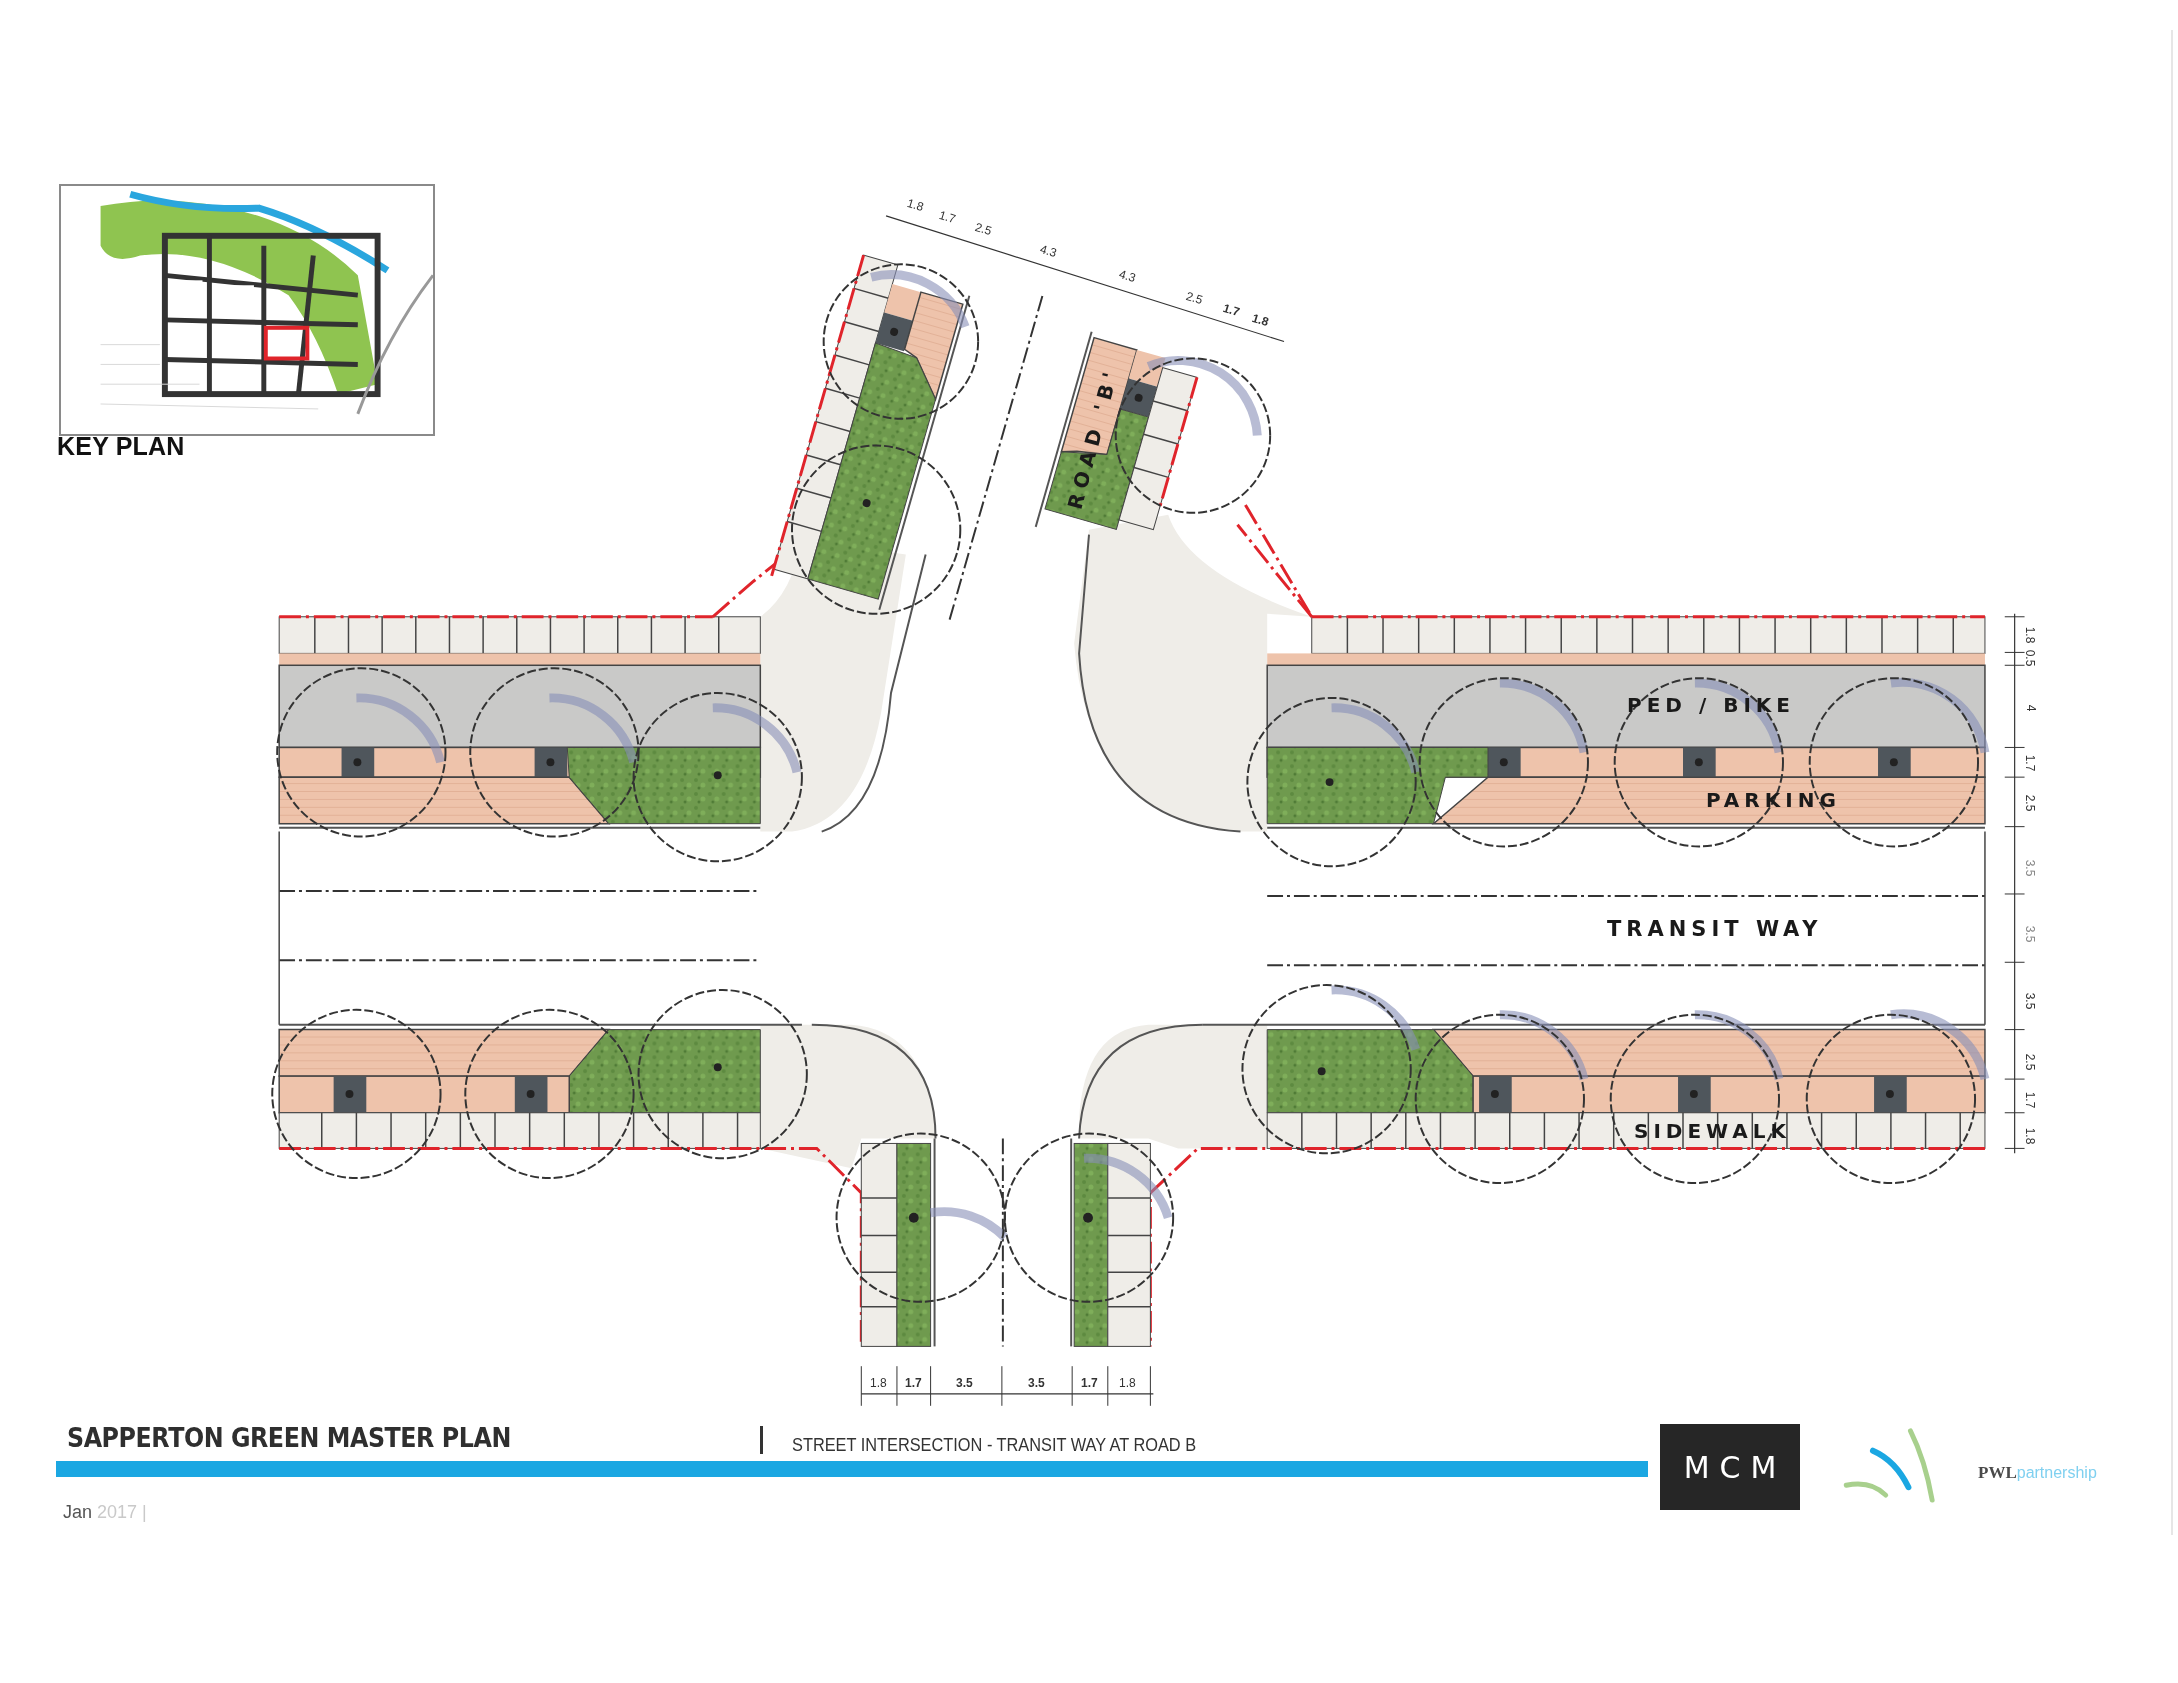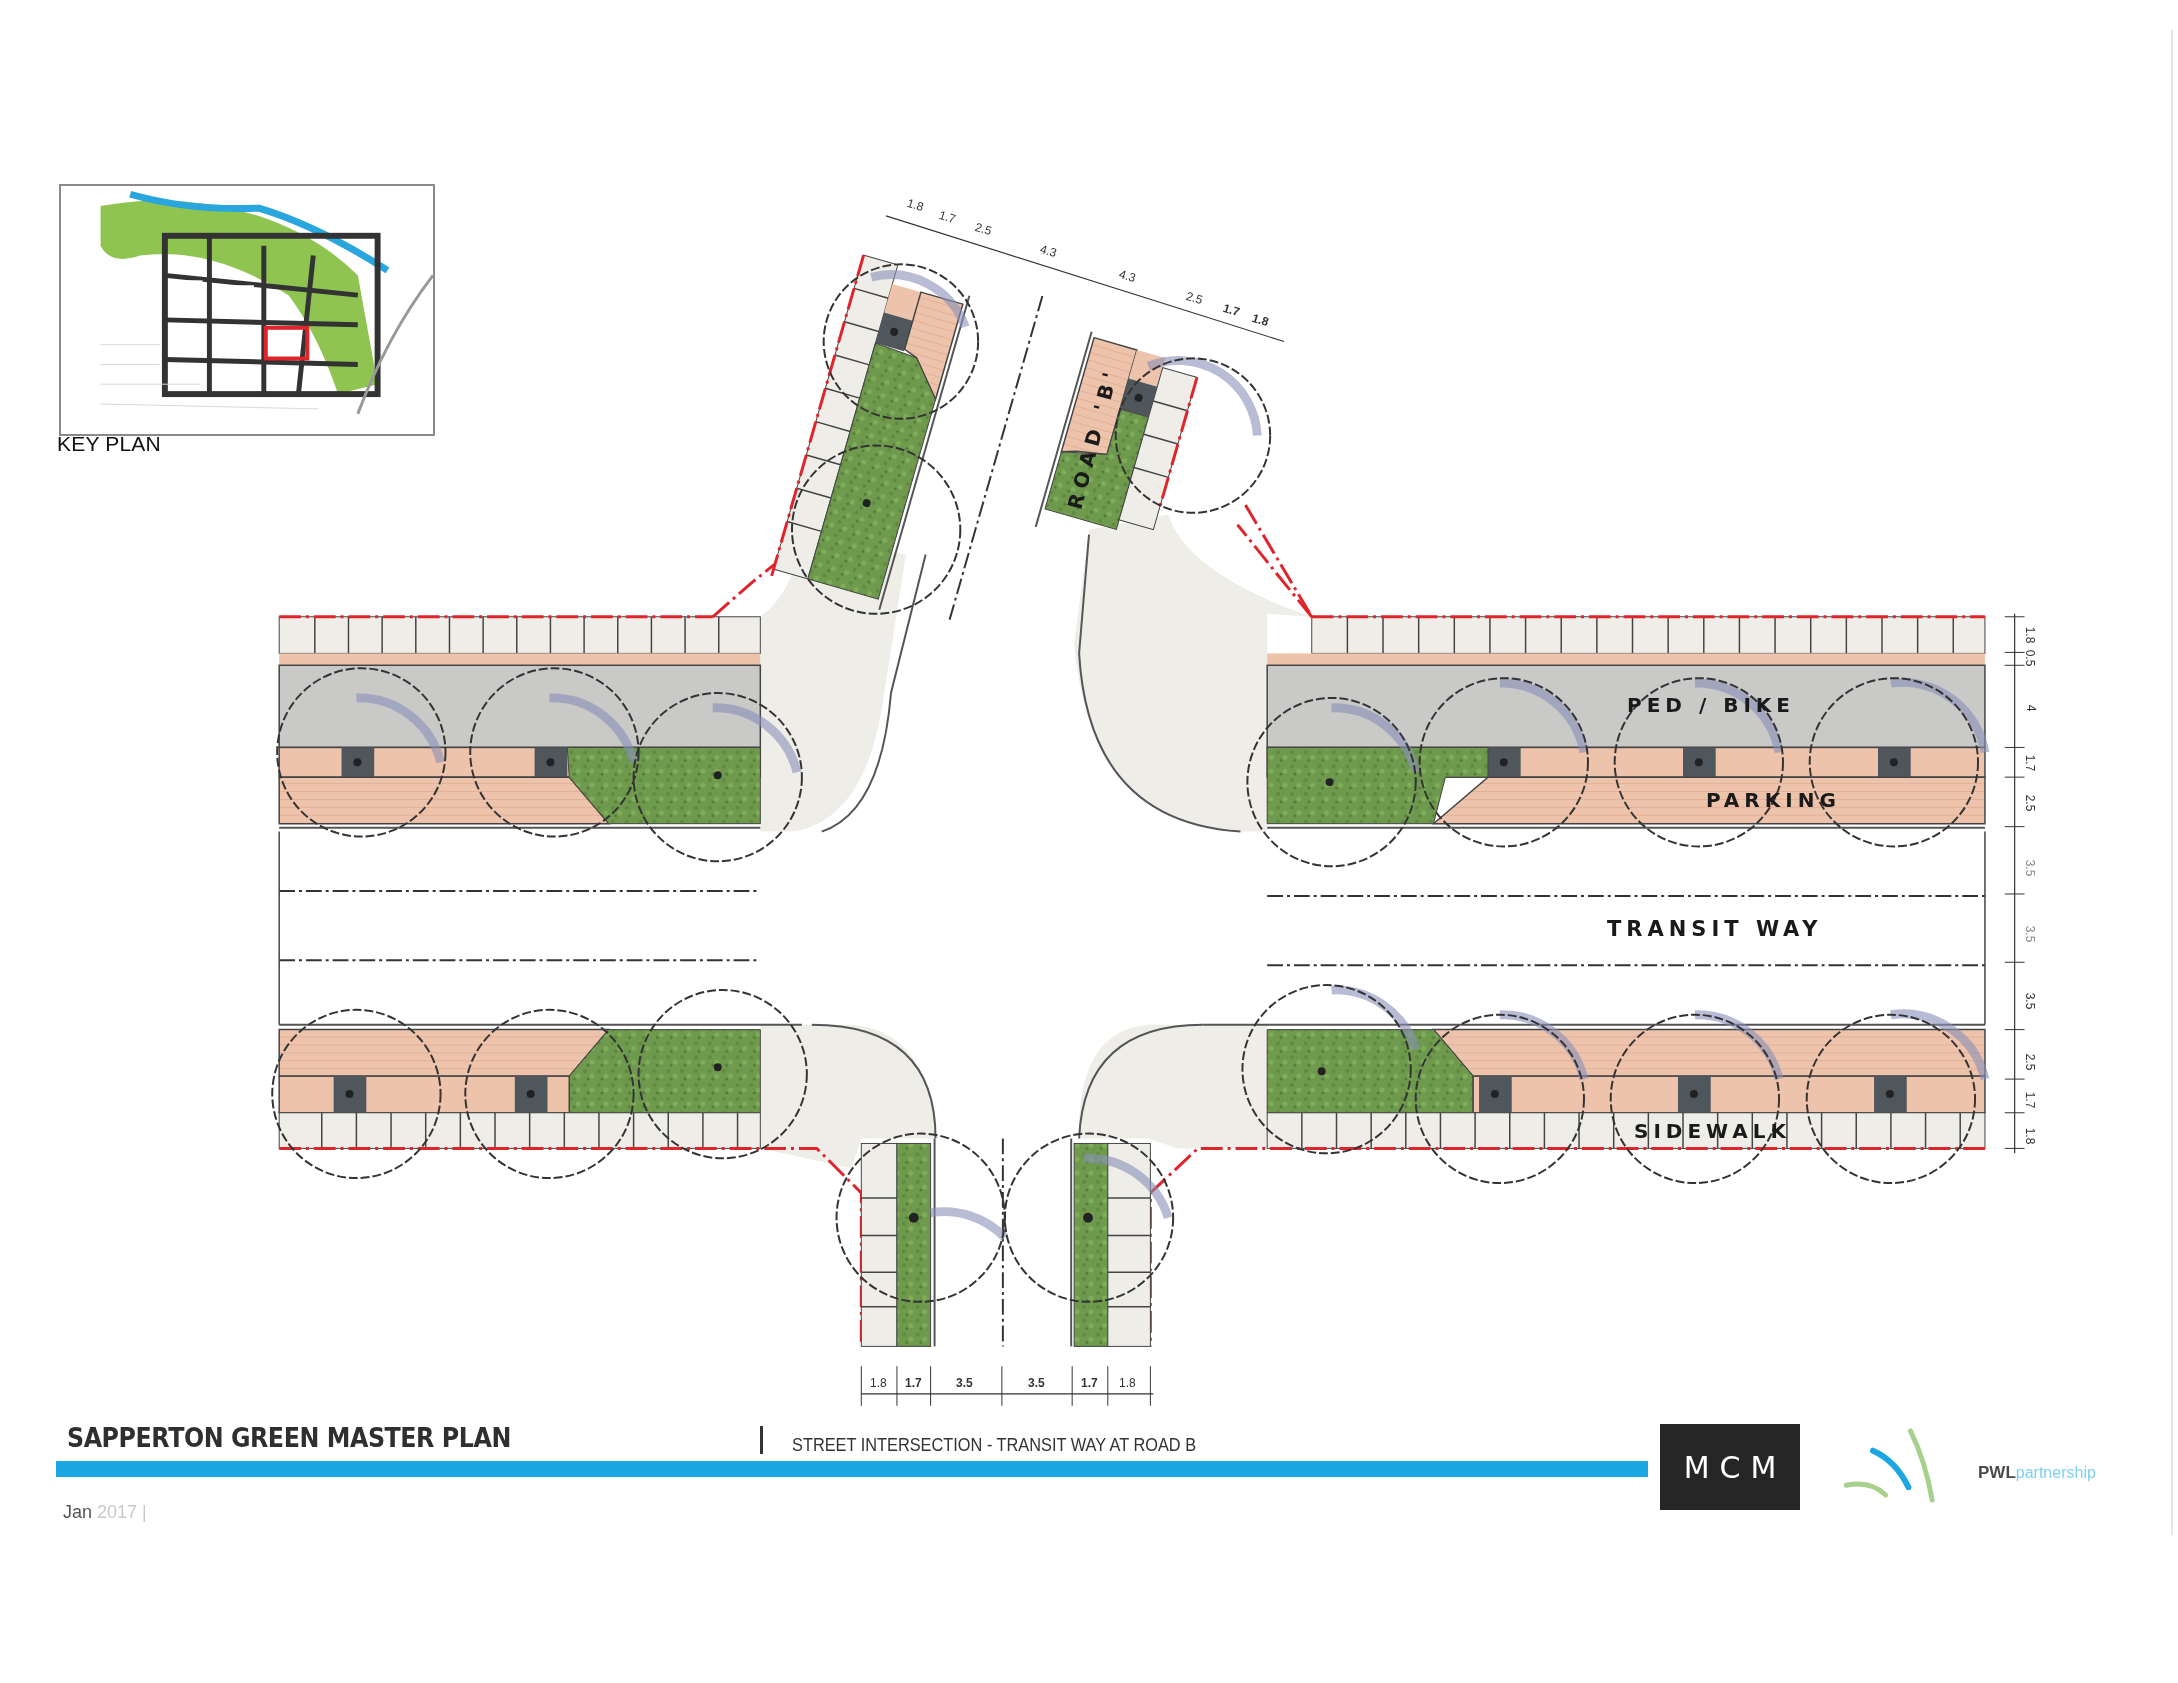--- a/index.html
+++ b/index.html
@@ -1,34 +1,34 @@
 <!DOCTYPE html>
 <html><head>
 <meta charset="utf-8">
 <style>
   html, body { margin: 0; padding: 0; background: #ffffff; }
   body { width: 2178px; height: 1683px; position: relative; overflow: hidden;
          font-family: "Liberation Sans", sans-serif; color: #222; }
   .abs { position: absolute; }
   #plan-svg { position: absolute; left: 0; top: 0; width: 2178px; height: 1683px; }
   .keyplan { left: 59px; top: 184px; width: 372px; height: 248px; border: 2px solid #8a8a8a; background: #fff; overflow: hidden; }
-  .keyplan-label { left: 57px; top: 432px; font-size: 21px; font-weight: 400; color: #111; letter-spacing: 0.2px; }
+  .keyplan-label { left: 57px; top: 432px; font-size: 25px; font-weight: 700; color: #111; letter-spacing: 0.2px; }
   .label-bold { font-family: "DejaVu Sans", sans-serif; font-weight: bold; color: #1a1a1a; letter-spacing: 5px; font-size: 20px; white-space: nowrap; }
   .road-b { left: 1020px; top: 426px; transform: rotate(-75deg); transform-origin: center; letter-spacing: 6px; font-size: 20px; }
   .dim { font-family: "Liberation Sans", sans-serif; font-size: 12px; color: #333; white-space: nowrap; }
   .title-main { left: 67px; top: 1422px; font-family: "DejaVu Sans", sans-serif; font-weight: bold; font-size: 27px; color: #2f2f2f; letter-spacing: -0.5px; transform: scaleX(0.88); transform-origin: left center; }
   .title-sep { left: 760px; top: 1426px; width: 3px; height: 28px; background: #333; }
   .title-sub { left: 792px; top: 1434px; font-size: 19px; color: #333; transform: scaleX(0.86); transform-origin: left center; white-space: nowrap; }
   .blue-bar { left: 56px; top: 1461px; width: 1592px; height: 16px; background: #1ba7e2; }
   .date { left: 63px; top: 1482px; font-size: 18px; color: #555; white-space: nowrap; margin-top: 20px; }
   .date .yr { color: #c9c9c9; }
   .mcm-box { left: 1660px; top: 1424px; width: 140px; height: 86px; background: #262626; display: flex; align-items: center; justify-content: center; }
   .mcm-text { color: #fff; font-size: 30px; letter-spacing: 10px; font-family: "DejaVu Sans", sans-serif; padding-left: 10px; }
   .pwl { left: 1978px; top: 1463px; font-size: 17px; white-space: nowrap; }
-  .pwl b { font-family: Liberation Sans, sans-serif; font-weight: bold; color: #4a4a4a; font-size: 17px; }
+  .pwl b { font-family: Liberation Serif, serif; font-weight: bold; color: #4a4a4a; font-size: 17px; }
   .pwl span { color: #7fd0f0; font-size: 16px; }
   .edge-line { left: 2171px; top: 30px; width: 2px; height: 1505px; background: #e6e6e6; }
 </style>
 </head>
 <body>
 
 <svg id="plan-svg" viewBox="0 0 2200 1700" xmlns="http://www.w3.org/2000/svg">
   <defs>
     <pattern id="grass" width="14" height="14" patternUnits="userSpaceOnUse">
       <rect width="14" height="14" fill="#6f9a4e"></rect>

